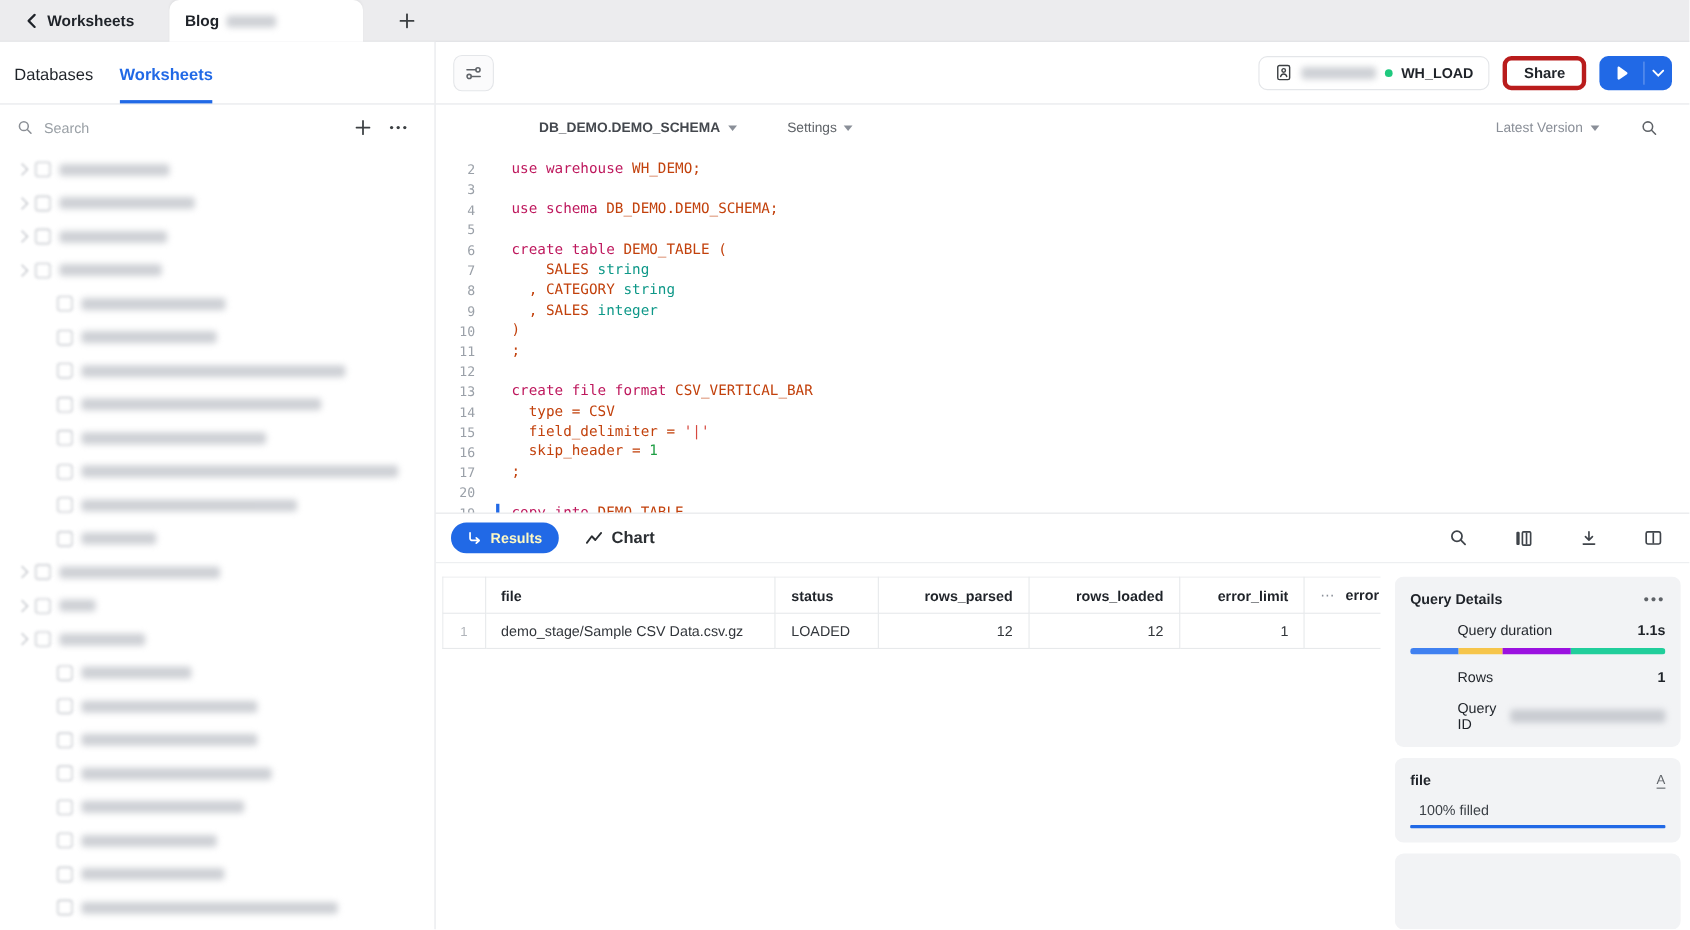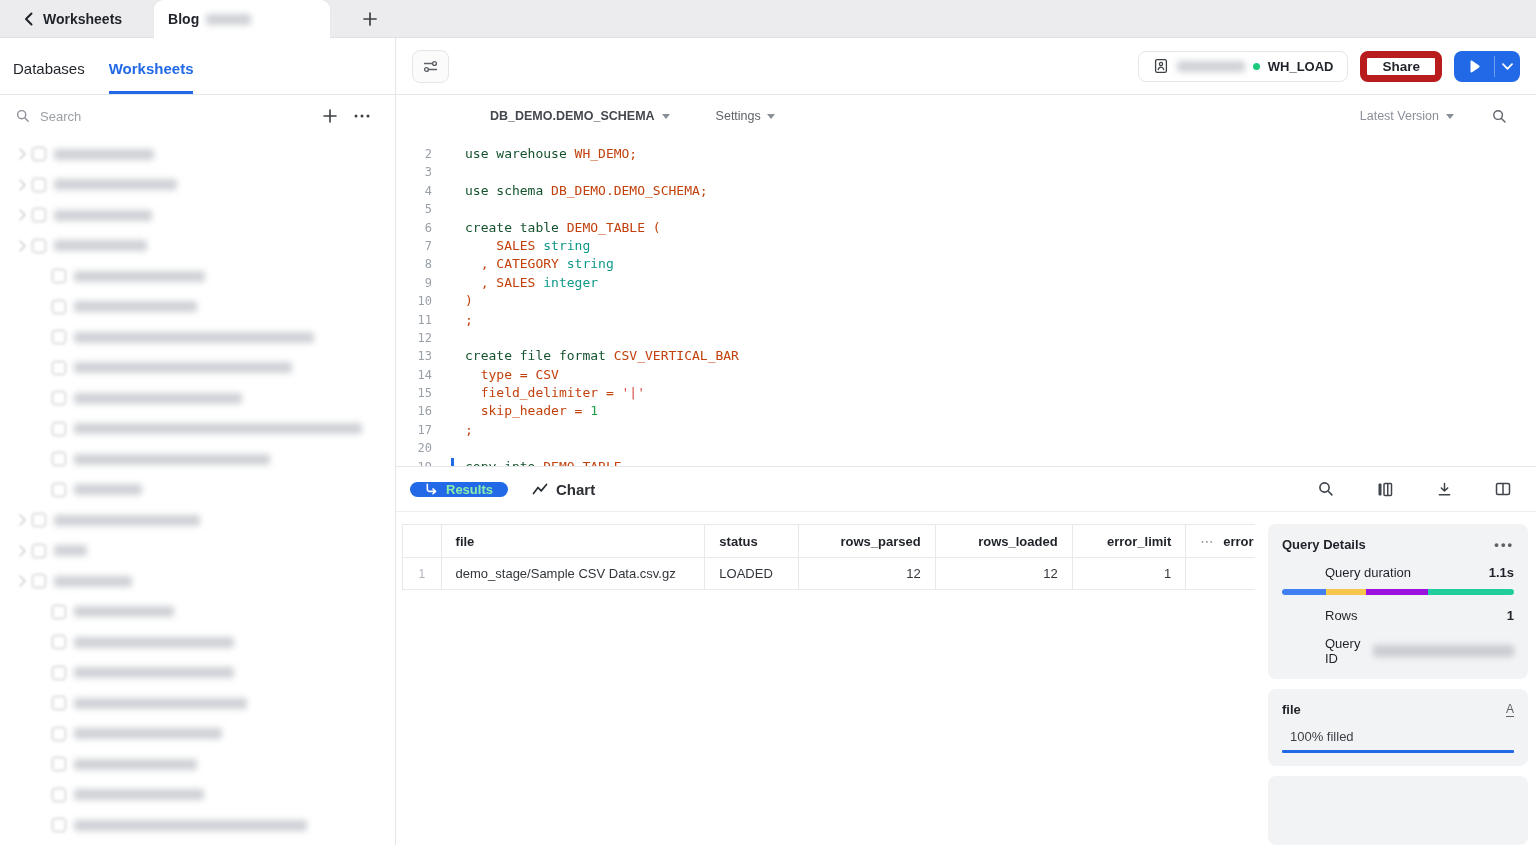--- a/index.html
+++ b/index.html
@@ -39,21 +39,21 @@
 
   
   .mainbar { height:57px; border-bottom:1px solid #e4e6e9; display:flex; align-items:center; padding:0 16px; }
   .obj-btn { width:37px; height:33px; border:1px solid #e4e6e9; border-radius:8px; background:#fbfbfc;
     display:flex; align-items:center; justify-content:center; cursor:pointer; }
   .mainbar-right { margin-left:auto; display:flex; align-items:center; gap:12px; }
   .ctx-pill { height:31px; border:1px solid #e4e6e9; border-radius:8px; background:#fff; display:flex;
     align-items:center; gap:8px; padding:0 14px; cursor:pointer; }
   .green-dot { width:7px; height:7px; border-radius:50%; background:#1ec97e; }
   .wh-label { font-size:13px; font-weight:600; }
-  .share-btn { height:31px; border:7px solid #b91c1c; border-radius:8px; background:#fff; font-size:13.5px;
+  .share-btn { height:31px; border:4px solid #b91c1c; border-radius:8px; background:#fff; font-size:13.5px;
     font-weight:600; padding:0 15px; display:flex; align-items:center; cursor:pointer; }
   .run-group { height:31px; border-radius:8px; background:#2169e6; display:flex; align-items:stretch; overflow:hidden; }
   .run-main { width:40px; display:flex; align-items:center; justify-content:center; cursor:pointer; }
   .run-sep { width:1px; background:rgba(255,255,255,.35); margin:5px 0; }
   .run-dd { width:25px; display:flex; align-items:center; justify-content:center; cursor:pointer; }
 
   
   .wsheader { height:42px; display:flex; align-items:center; padding:0 26px 0 94px; }
   .ctx-name { font-size:12.5px; font-weight:700; color:#44484e; display:flex; align-items:center; gap:7px; cursor:pointer; }
   .settings { margin-left:46px; font-size:12.5px; color:#5f6368; display:flex; align-items:center; gap:6px; cursor:pointer; }
@@ -61,26 +61,26 @@
   .version { font-size:12.5px; color:#8a8f98; display:flex; align-items:center; gap:7px; cursor:pointer; }
   .caret { width:0; height:0; border-left:4px solid transparent; border-right:4px solid transparent; border-top:5px solid #8a8f98; }
 
   
   .editor { flex:1; overflow:hidden; padding-top:8px; font-family:"DejaVu Sans Mono","Liberation Mono",monospace;
     font-size:13px; line-height:18.4px; border-bottom:1px solid #e4e6e9; cursor:text; }
   .line { display:flex; height:18.4px; }
   .ln { flex:0 0 36px; text-align:right; color:#9aa0a8; font-size:12px; user-select:none; }
   .codewrap { margin-left:19px; border-left:3.5px solid transparent; padding-left:11px; white-space:pre; }
   .line.sel .codewrap { border-left-color:#2169e6; }
-  .tok-k { color:#14532d; } .tok-p { color:#c2410c; } .tok-t { color:#0e9888; }
+  .tok-k { color:#be185d; } .tok-p { color:#c2410c; } .tok-t { color:#0e9888; }
   .tok-s { color:#d6493f; } .tok-n { color:#1e9e44; }
 
   
   .res-toolbar { height:45px; display:flex; align-items:center; padding:0 22px 0 14px; border-bottom:1px solid #eceef0; }
-  .res-pill { height:15px; background:#2169e6; border-radius:14px; color:#86efac; font-size:13px; font-weight:700;
+  .res-pill { height:28px; background:#2169e6; border-radius:14px; color:#fef9c3; font-size:13px; font-weight:700;
     display:flex; align-items:center; gap:8px; padding:0 15px; cursor:pointer; }
   .chart-tab { margin-left:24px; display:flex; align-items:center; gap:8px; font-size:15px; font-weight:600; color:#2b2f33; cursor:pointer;text-align:right; }
   .res-icons { margin-left:auto; display:flex; align-items:center; gap:37px; }
   .res-icons .mini-btn { color:#3f444a; }
   .res-body { flex:1; display:flex; padding:12px 8px 0 6px; overflow:hidden; }
   .table-wrap { flex:1; overflow:hidden; margin-right:13px; }
   table { border-collapse:collapse; table-layout:fixed; }
   th,td { border:1px solid #e7e9eb; font-size:13px; height:33px; padding:0 14px; overflow:hidden; white-space:nowrap; }
   th { font-weight:700; color:#1f2329; background:#fff; text-align:left; }
   td { color:#32363b; height:32px; }

